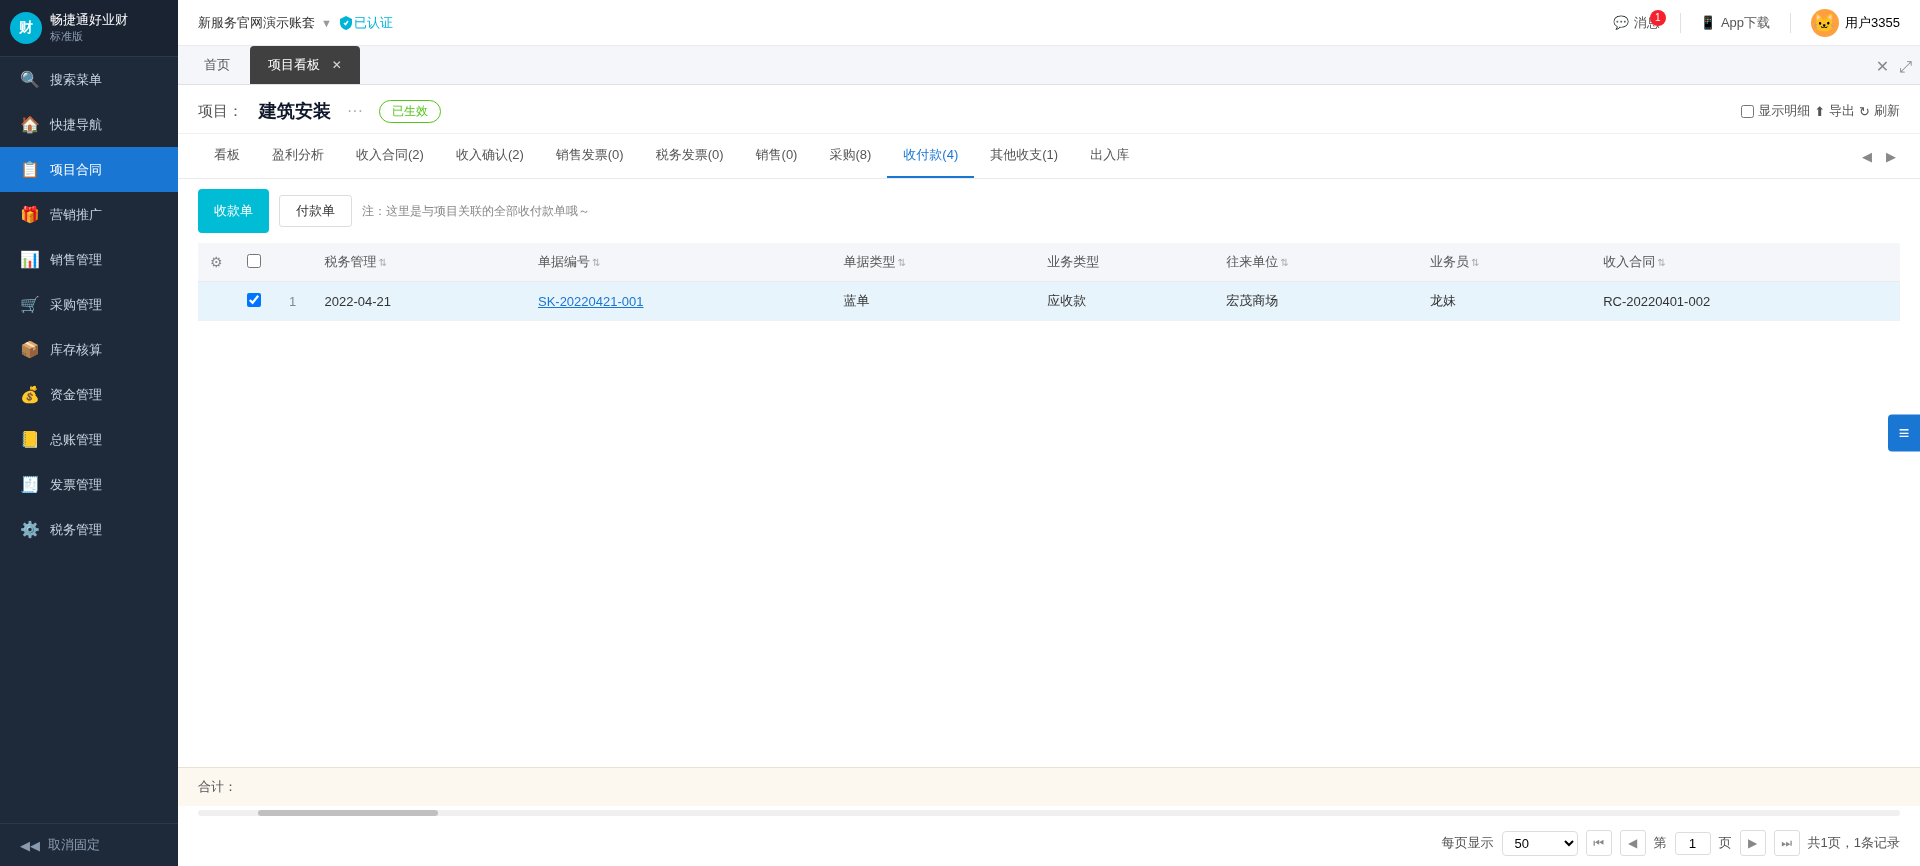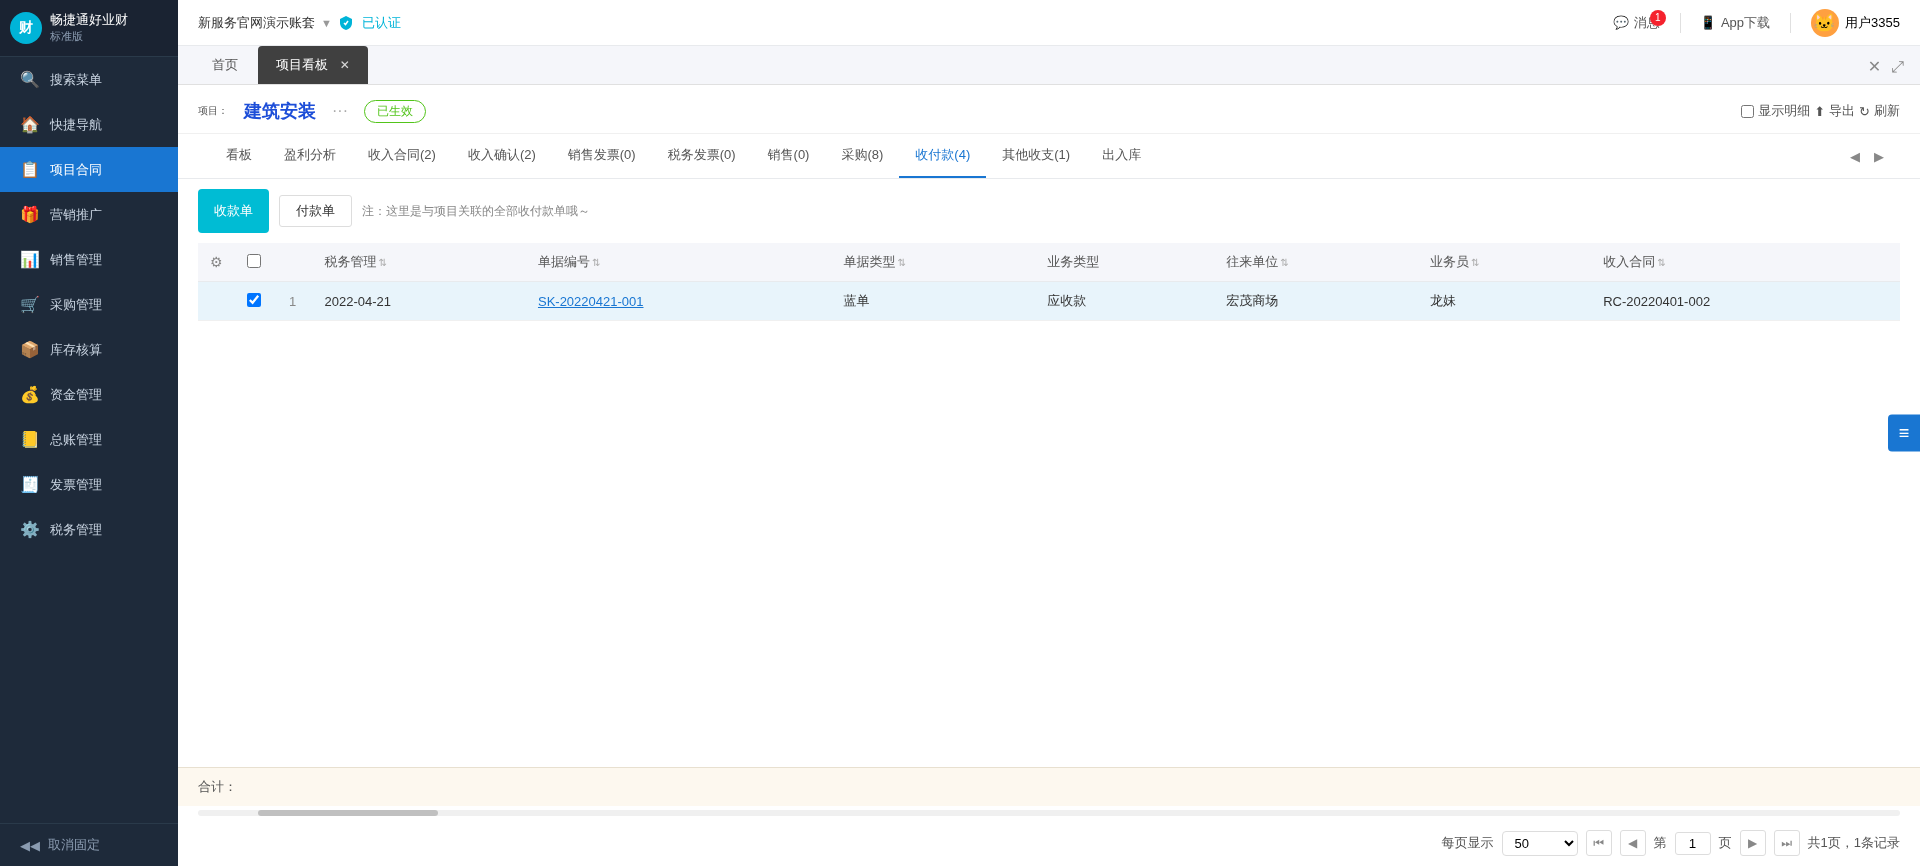--- a/index.html
+++ b/index.html
@@ -66,39 +66,39 @@
       border-bottom: 1px solid #e8eaed;
       flex-shrink: 0;
     }
     .topbar-left { display: flex; align-items: center; gap: 6px; }
     .account-selector {
       display: flex; align-items: center; gap: 6px;
       color: #333; font-size: 13px; cursor: pointer;
     }
     .account-selector .dropdown-arrow { color: #999; font-size: 11px; }
     .certified-badge {
-      display: flex; align-items: center; gap: 8px;
+      display: flex; align-items: center; gap: 0;
       color: #00b4d8; font-size: 13px;
     }
     .topbar-right { display: flex; align-items: center; gap: 20px; }
     .topbar-action { display: flex; align-items: center; gap: 4px; color: #555; cursor: pointer; font-size: 13px; position: relative; }
     .topbar-action .badge {
       background: #f5222d; color: #fff; border-radius: 50%;
       width: 16px; height: 16px; font-size: 10px;
       display: flex; align-items: center; justify-content: center;
       position: absolute; top: -4px; right: -6px;
     }
     .topbar-divider { width: 1px; height: 20px; background: #e0e0e0; }
     .user-area { display: flex; align-items: center; gap: 6px; cursor: pointer; }
     .user-avatar { width: 28px; height: 28px; border-radius: 50%; background: #ffa040; display: flex; align-items: center; justify-content: center; font-size: 18px; }
 
     
     .tabs-bar {
       background: #f5f6fa;
-      padding: 0 16px;
+      padding: 0 8px;
       display: flex;
       align-items: flex-end;
       gap: 2px;
       flex-shrink: 0;
       border-bottom: 1px solid #e0e0e0;
     }
     .tab-item {
       padding: 10px 18px;
       cursor: pointer;
       font-size: 13px;
@@ -126,37 +126,37 @@
 
     
     .project-header {
       padding: 14px 20px 10px;
       display: flex;
       align-items: center;
       gap: 16px;
       border-bottom: 1px solid #f0f0f0;
       flex-shrink: 0;
     }
-    .project-title { font-size: 18px; font-weight: bold; color: #1d4ed8; }
+    .project-title { font-size: 18px; font-weight: bold; color: #0f172a; }
     .project-more { color: #aaa; font-size: 16px; cursor: pointer; }
     .status-badge {
       border: 1px solid #52c41a;
       color: #52c41a;
       border-radius: 12px;
       padding: 2px 12px;
       font-size: 12px;
     }
     .project-actions { margin-left: auto; display: flex; align-items: center; gap: 4px; color: #555; font-size: 13px; }
     .project-action-btn { display: flex; align-items: center; gap: 4px; cursor: pointer; }
 
     
     .sub-tabs {
       display: flex;
       align-items: center;
-      padding: 0 32px;
+      padding: 0 20px;
       border-bottom: 1px solid #e8eaed;
       flex-shrink: 0;
       gap: 0;
       overflow-x: auto;
     }
     .sub-tab {
       padding: 12px 16px;
       color: #555;
       cursor: pointer;
       font-size: 13px;
@@ -413,21 +413,21 @@
     </div>
     <div class="tab-window-controls">
       <span style="cursor:pointer;">✕</span>
       <span style="cursor:pointer;">⤢</span>
     </div>
   </div>
 
   <div class="content-area">
 
     <div class="project-header">
-      <span style="font-size:10px;color:#555;">项目：</span>
+      <span style="font-size:15px;color:#555;">项目：</span>
       <span class="project-title">建筑安装</span>
       <span class="project-more">···</span>
       <span class="status-badge">已生效</span>
       <div class="project-actions">
         <label style="display:flex;align-items:center;gap:4px;cursor:pointer;">
           <input type="checkbox" style="">
           <span>显示明细</span>
         </label>
         <div class="project-action-btn">
           <span>⬆</span>

